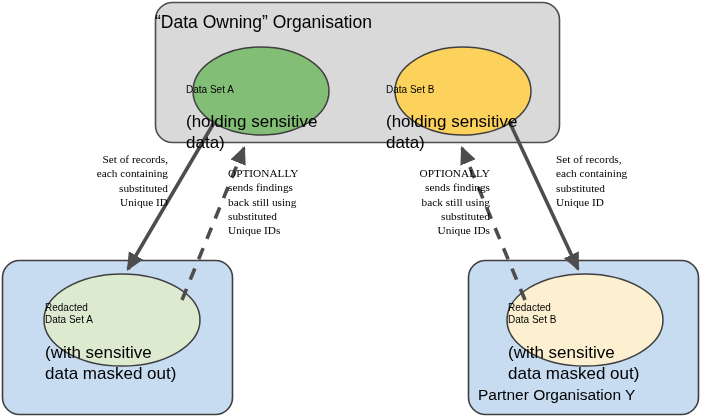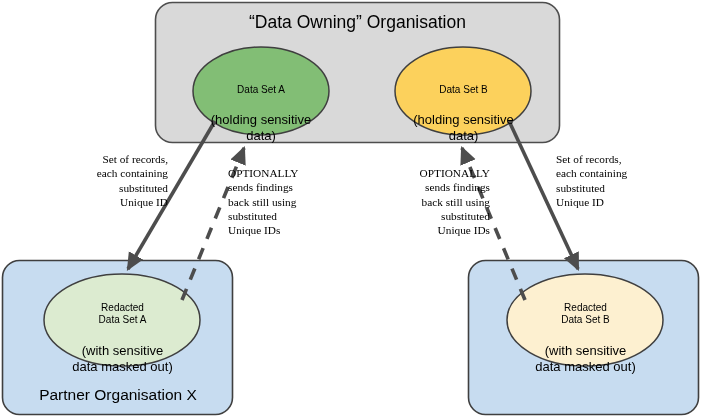--- a/index.html
+++ b/index.html
@@ -24,41 +24,41 @@
     top: 0;
     width: 701px;
     height: 420px;
   }
   svg.shapes { z-index: 1; }
   svg.arrows { z-index: 2; }
   .txt {
     position: absolute;
     z-index: 3;
     color: #000000;
-    text-align: center;
+    text-align: left;
     line-height: 1.18;
     white-space: pre-line;
   }
   .owner-title {
     left: 155px;
     top: 12px;
     width: 405px;
     font-size: 17.5px;
   }
   .ellipse-label {
     font-size: 13.5px;
   }
   .ellipse-label .big {
     display: block;
     font-size: 10px;
     line-height: 1.25;
   }
   .ellipse-label .small {
     display: block;
-    font-size: 13px;
+    font-size: 17px;
     line-height: 1.22;
   }
   .ds-a-label { left: 186px; top: 68px; width: 150px; }
   .ds-b-label { left: 386px; top: 68px; width: 155px; }
   .red-a-label { left: 45px; top: 286px; width: 155px; }
   .red-b-label { left: 508px; top: 286px; width: 155px; }
   .partner-title {
     font-size: 15.5px;
   }
   .partner-x-title { left: 12px; top: 386px; width: 212px; }
@@ -155,22 +155,22 @@
 data masked out)</span>
   </div>
 
   <div class="txt ellipse-label red-b-label">
     <span class="big">Redacted
 Data Set B</span>
     <span class="small">(with sensitive
 data masked out)</span>
   </div>
 
-  <div class="txt partner-title partner-x-title">Partner Organisation X</div>
 
+  <div class="txt partner-title partner-y-title">Partner Organisation Y</div>
 
   <div class="txt annot annot-left-out">Set of records,
 each containing
 substituted
 Unique ID</div>
 
   <div class="txt annot annot-left-back">OPTIONALLY
 sends findings
 back still using
 substituted

